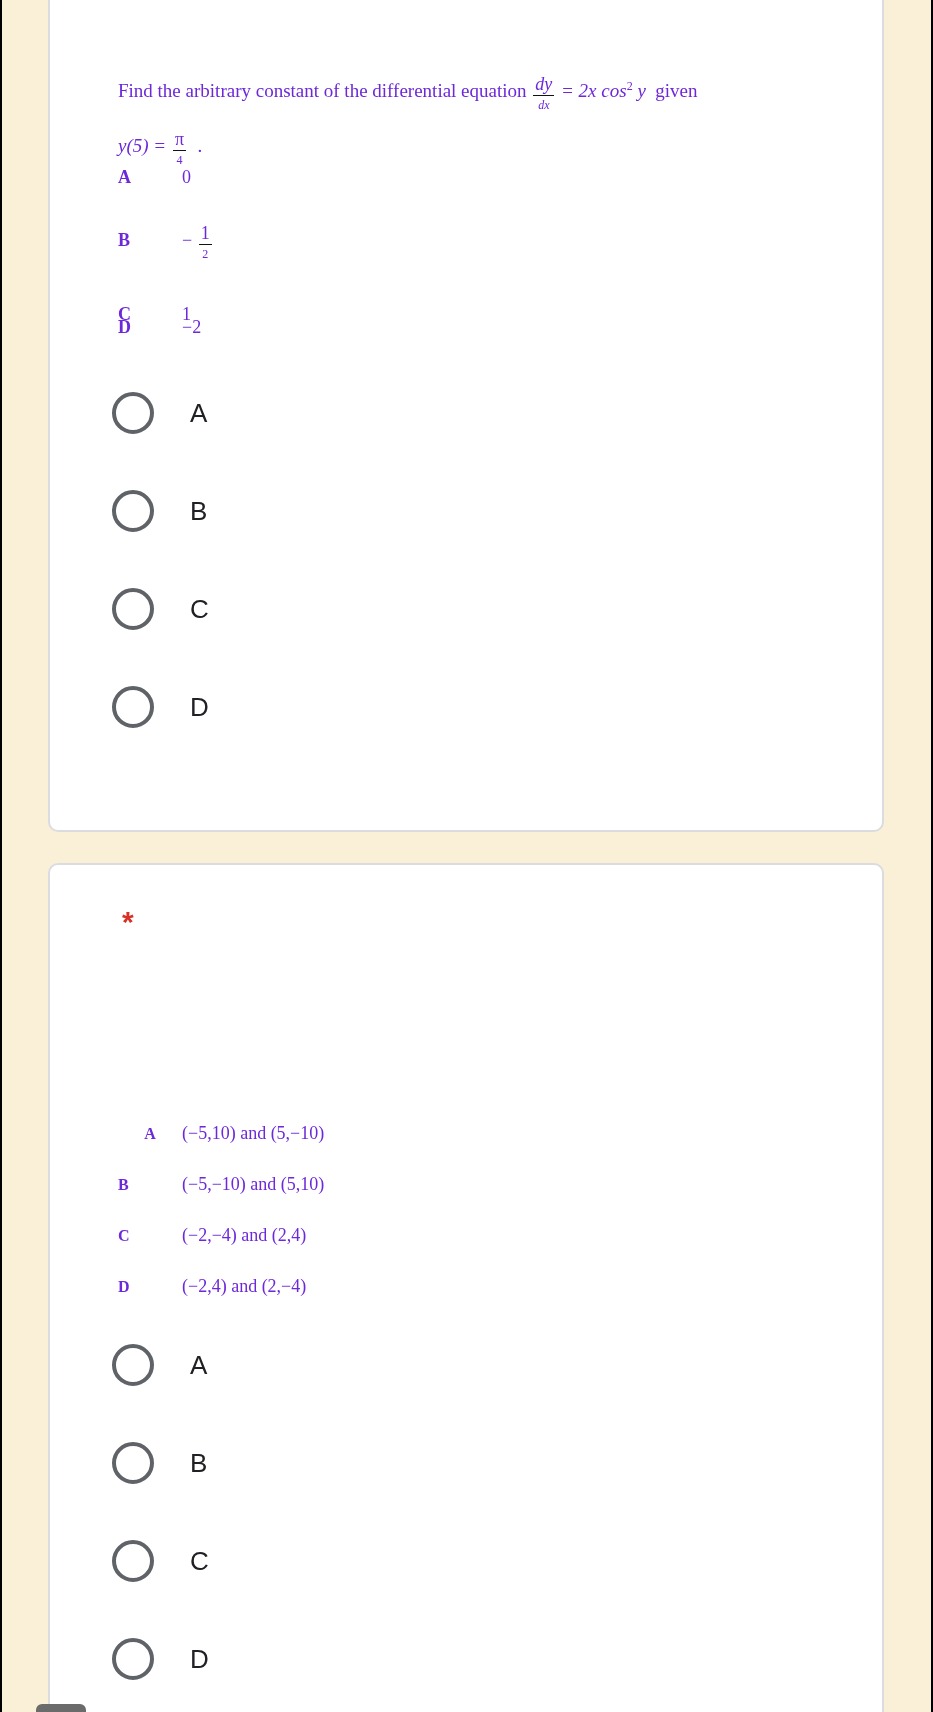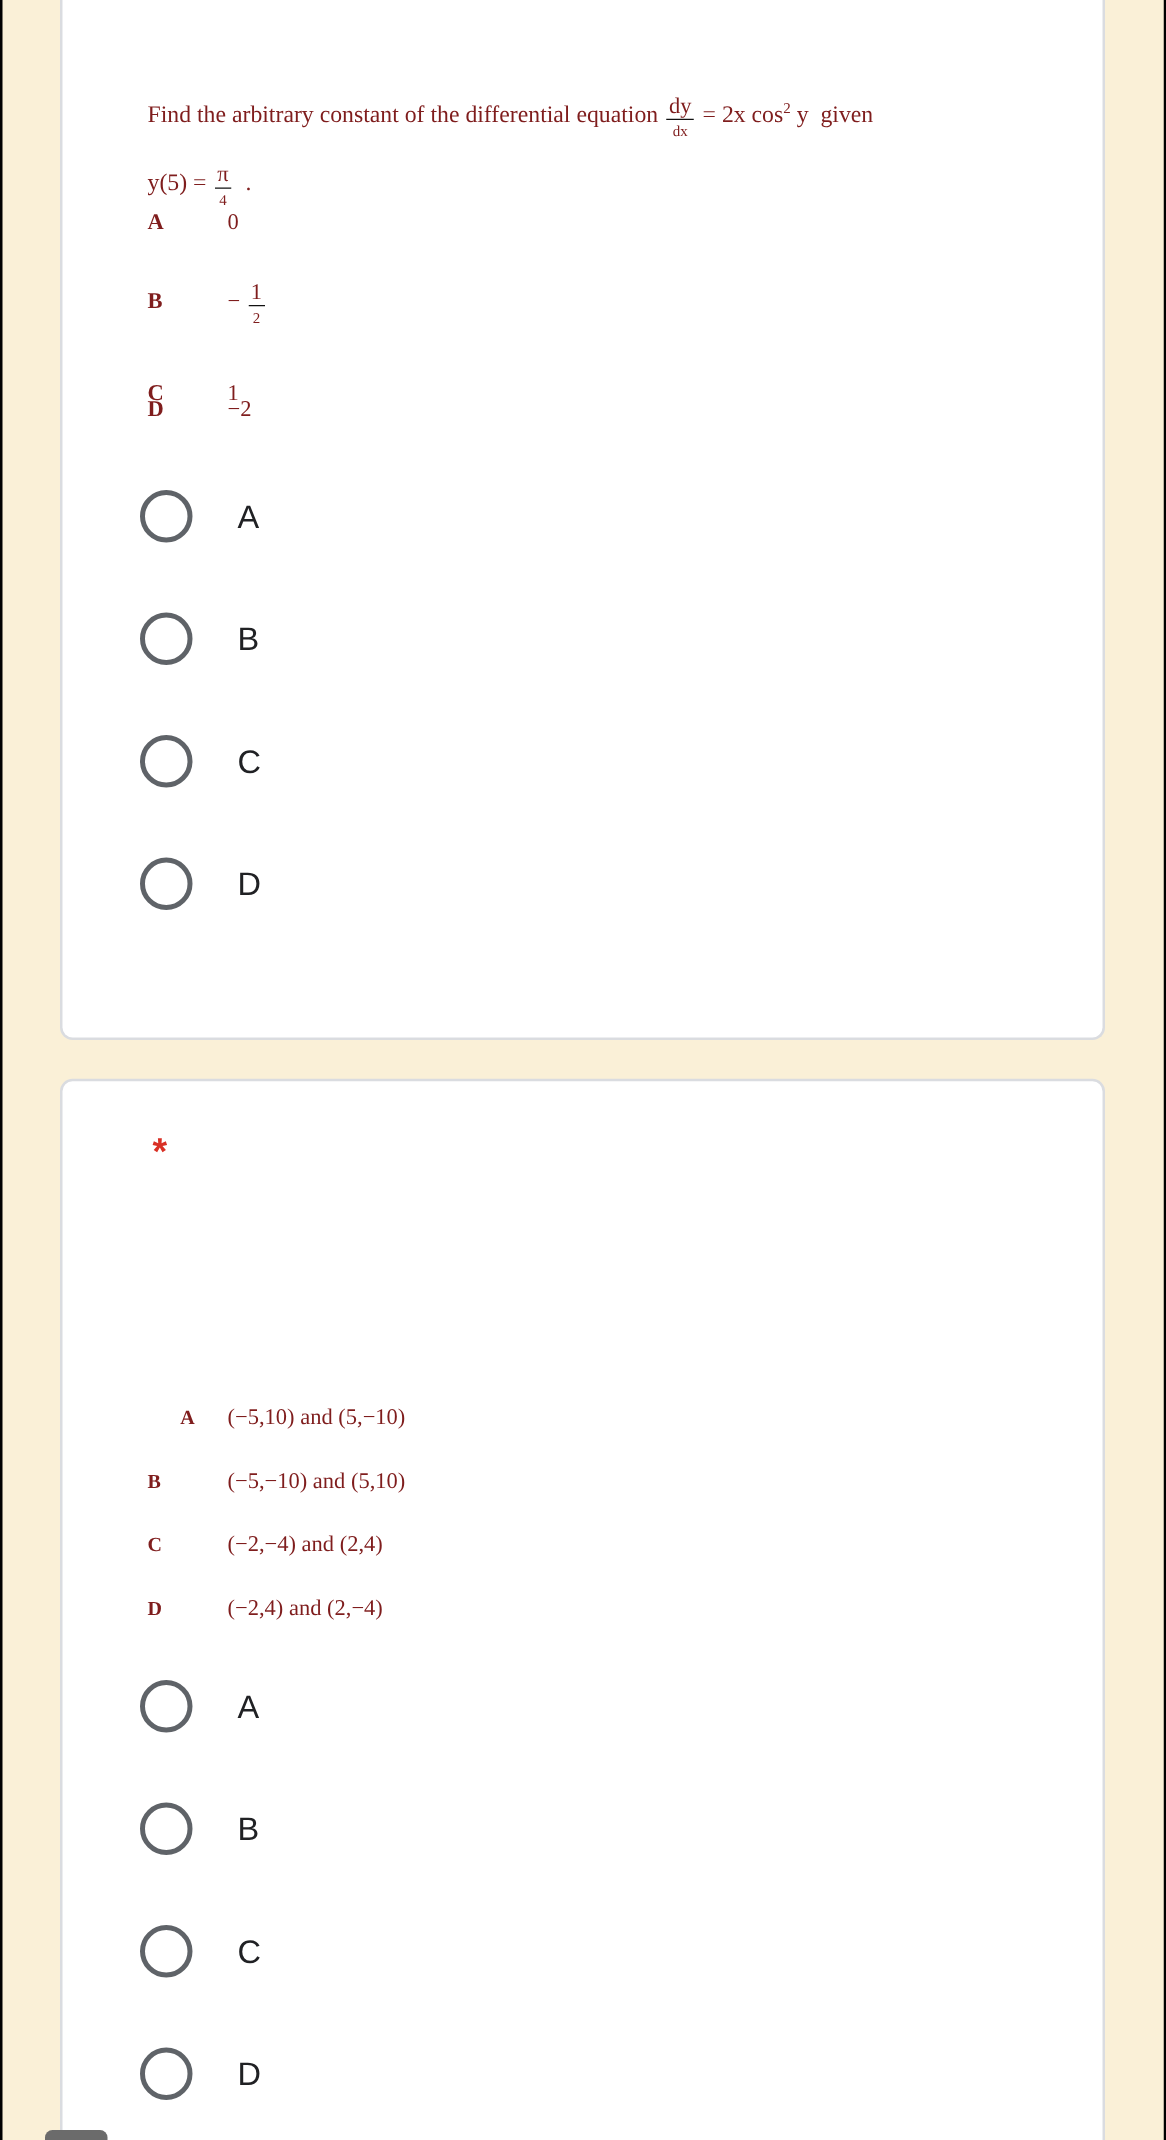--- a/index.html
+++ b/index.html
@@ -14,23 +14,23 @@
   .card {
     position: absolute; left: 48px; width: 836px;
     background: #fff;
     border: 2px solid #DADCE0;
     box-sizing: border-box;
     border-radius: 10px;
   }
   .card1 { top: -20px; height: 852px; border-top: none; border-top-left-radius: 0; border-top-right-radius: 0; }
   .card2 { top: 863px; height: 880px; }
 
-  .serif { font-family: "Liberation Serif", serif; color: #7f1d1d; }
+  .serif { font-family: "Liberation Serif", serif; color: #6d28d9; }
   .qtext { position: absolute; left: 68px; font-size: 19px; white-space: nowrap; }
-  .math { }
+  .math { font-style: italic; }
   .frac { display: inline-block; vertical-align: middle; text-align: center; line-height: 1; margin: 0 2px; }
   .frac .num { display: block; padding: 0 2px 2px; border-bottom: 1px solid #111; font-size: 18px; }
   .frac .den { display: block; padding-top: 3px; font-size: 12px; }
   sup { font-size: 12px; }
 
   .opt-row { position: absolute; left: 68px; font-size: 18px; white-space: nowrap; }
   .opt-letter { display: inline-block; width: 64px; font-weight: bold; }
   .opt-letter2 { display: inline-block; width: 64px; font-weight: bold; font-size: 16px; }
 
   .radio-row { position: absolute; left: 62px; height: 50px; display: flex; align-items: center; cursor: pointer; }

